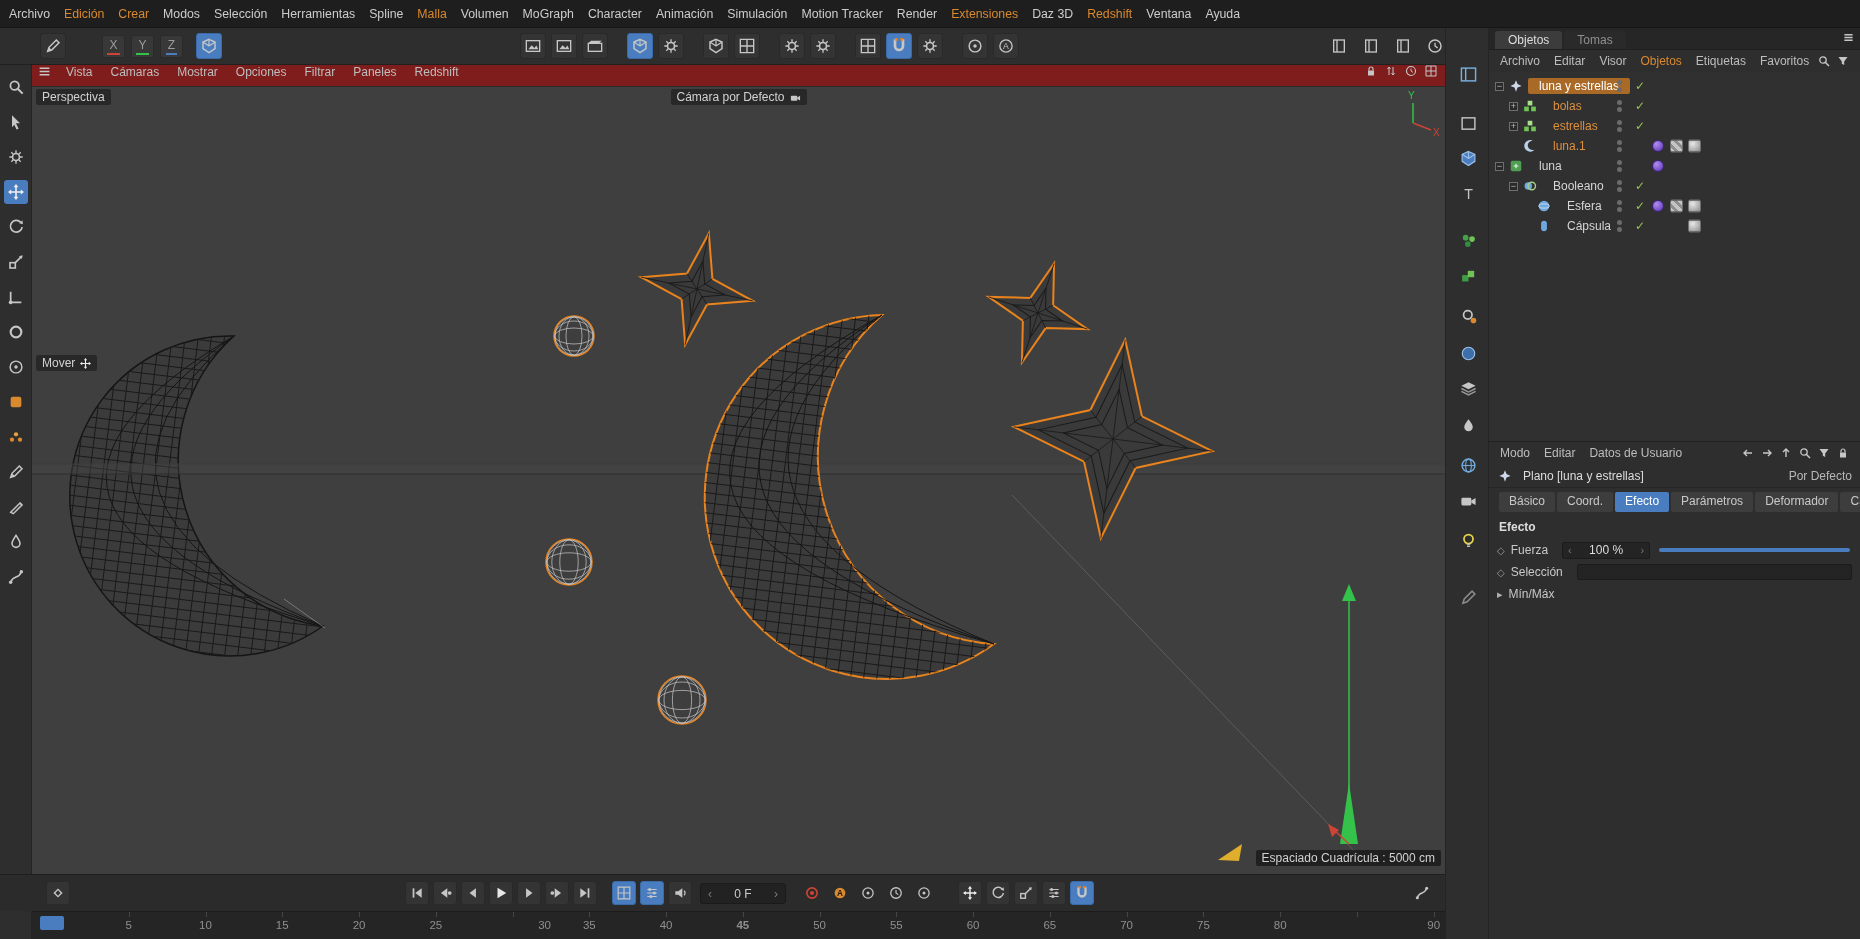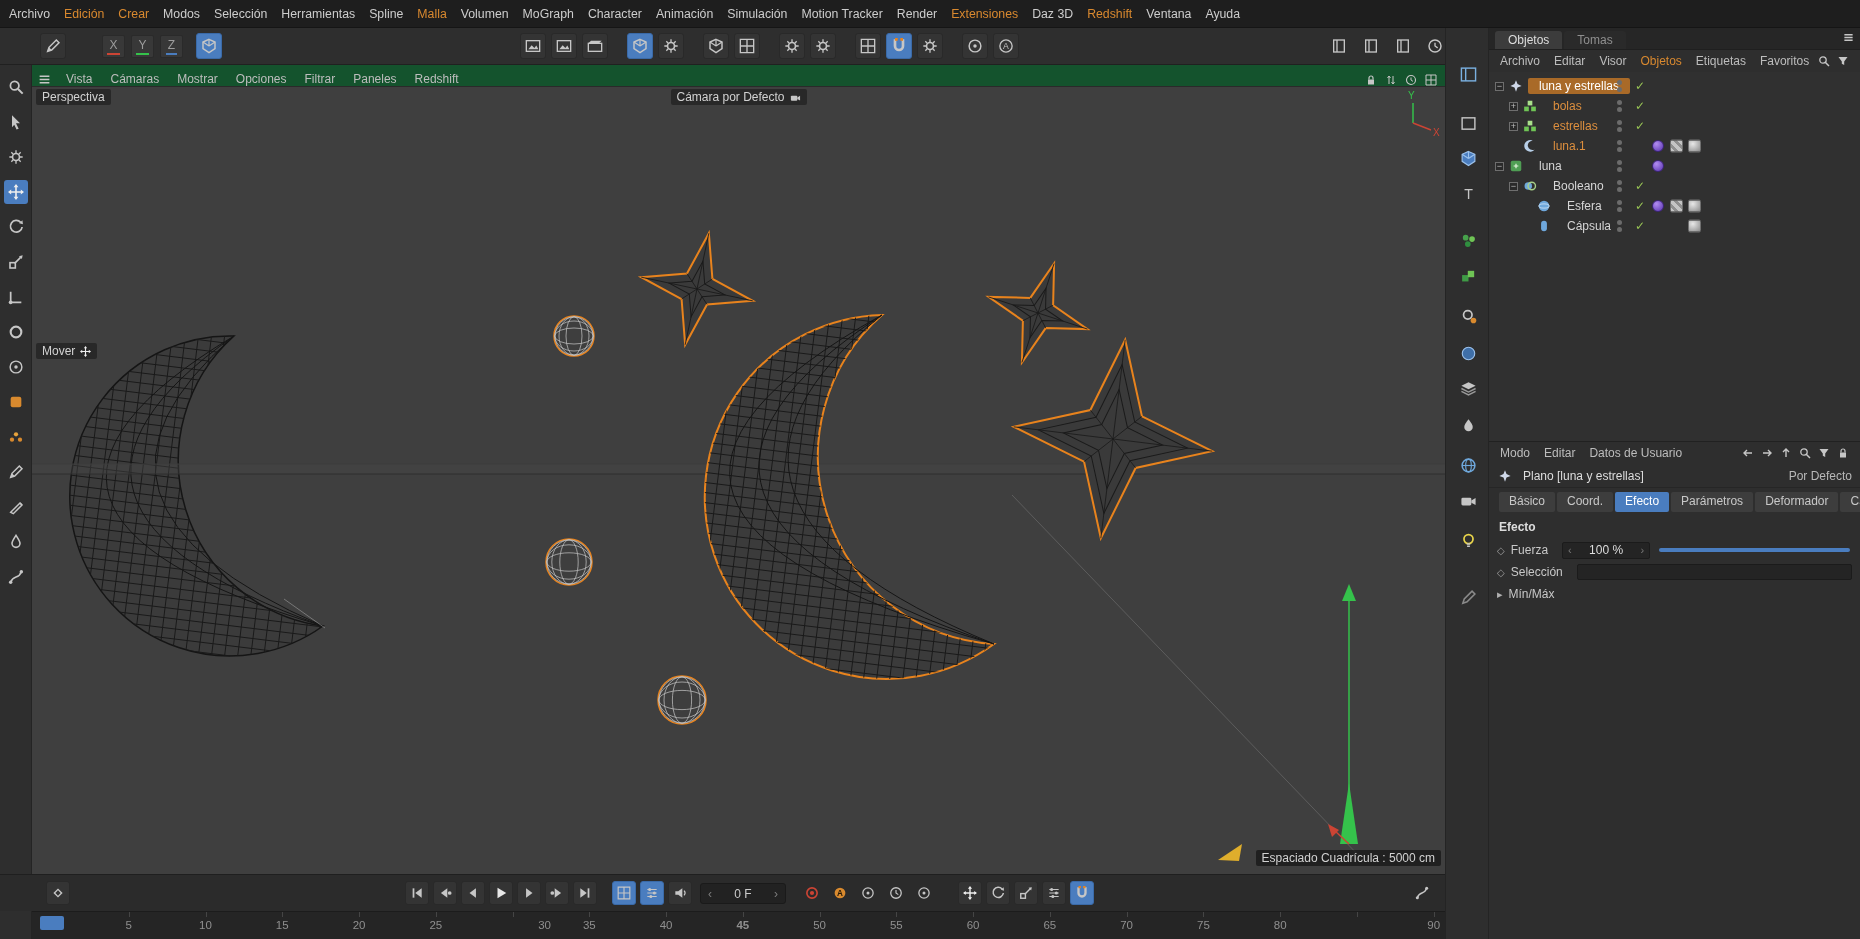--- a/index.html
+++ b/index.html
@@ -23,32 +23,32 @@
   .center-icons .cbtn.gap{margin-left:14px}
   .right-icons{position:absolute;left:1326px;top:5px;display:flex;gap:6px}
   .right-icons .cbtn{width:26px;height:26px;border-radius:3px;display:flex;align-items:center;justify-content:center}
 
   
   .lstrip{position:absolute;left:0;top:65px;width:32px;height:874px;background:#2e2e2e;border-right:1px solid #242424}
   .tool{position:absolute;left:4px;width:24px;height:24px;border-radius:3px;display:flex;align-items:center;justify-content:center}
   .tool.active{background:#4a7dbf}
 
   
-  .vp-menubar{position:absolute;left:32px;top:65px;width:1413px;height:22px;background:#14532d;display:flex;align-items:flex-end;border-bottom:1px solid #2a2a2a}
+  .vp-menubar{position:absolute;left:32px;top:65px;width:1413px;height:22px;background:#7f1d1d;display:flex;align-items:flex-start;border-bottom:1px solid #2a2a2a}
   .vp-menu-item{padding:0 9px;font-size:12px;color:#bdbdbd;white-space:nowrap}
   .vp-burger{padding:0 6px;display:flex;align-items:center}
   .vp-menu-right{margin-left:auto;display:flex;gap:8px;padding-right:8px;align-items:center}
 
   
   .viewport{position:absolute;left:32px;top:87px;width:1413px;height:787px;background:#3f3f3f;overflow:hidden}
   .scene{position:absolute;left:0;top:0}
   .vp-label{position:absolute;background:rgba(22,22,22,.55);padding:1px 6px;font-size:12px;color:#d2d2d2;border-radius:2px;display:flex;align-items:center;gap:5px;white-space:nowrap}
   .vp-persp{left:4px;top:2px}
   .vp-cam{left:50%;top:2px;transform:translateX(-50%)}
-  .vp-tool{left:4px;top:256px}
+  .vp-tool{left:4px;top:268px}
   .vp-grid{right:4px;bottom:8px;background:rgba(20,20,20,.7)}
 
   
   .transport{position:absolute;left:0;top:874px;width:1445px;height:37px;background:#2b2b2b;border-top:1px solid #1f1f1f}
   .tgroup{position:absolute;top:6px;display:flex;gap:4px}
   .tbtn2{width:24px;height:24px;border-radius:3px;background:#343434;border:1px solid #292929;display:flex;align-items:center;justify-content:center}
   .tbtn2.active{background:#4a7dbf;border-color:#3a6aa8}
   .tbtn2.bare{background:transparent;border-color:transparent}
   .frame-field{position:absolute;left:700px;top:8px;width:86px;height:21px;background:#222222;border:1px solid #1a1a1a;border-radius:3px;color:#cccccc;display:flex;align-items:center;justify-content:space-between;padding:0 7px;font-size:12px}
   .frame-field .arr{color:#7d7d7d}

